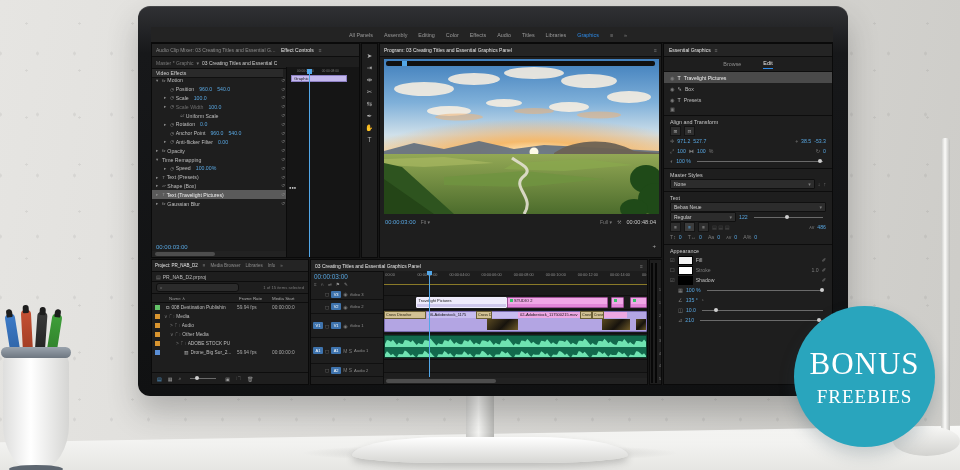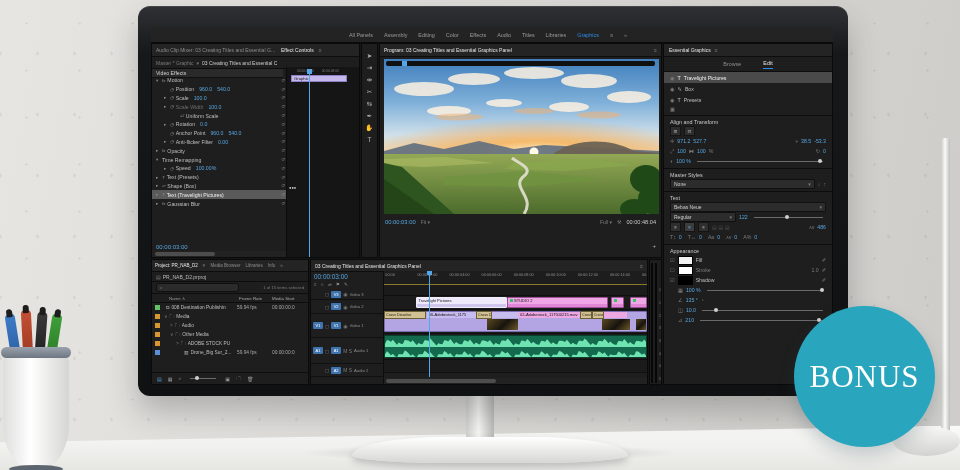--- a/index.html
+++ b/index.html
@@ -794,14 +794,15 @@
             <span>48</span>
             <span>54</span>
           </div>
       </div>
 
     </div>
   </div>
 
   <div class="badge" id="badge" style="background: rgb(41, 165, 189);">
     <div class="l1">BONUS</div>
+    <div class="l2">FREEBIES</div>
   </div>
 </div>
 
 </body></html>

